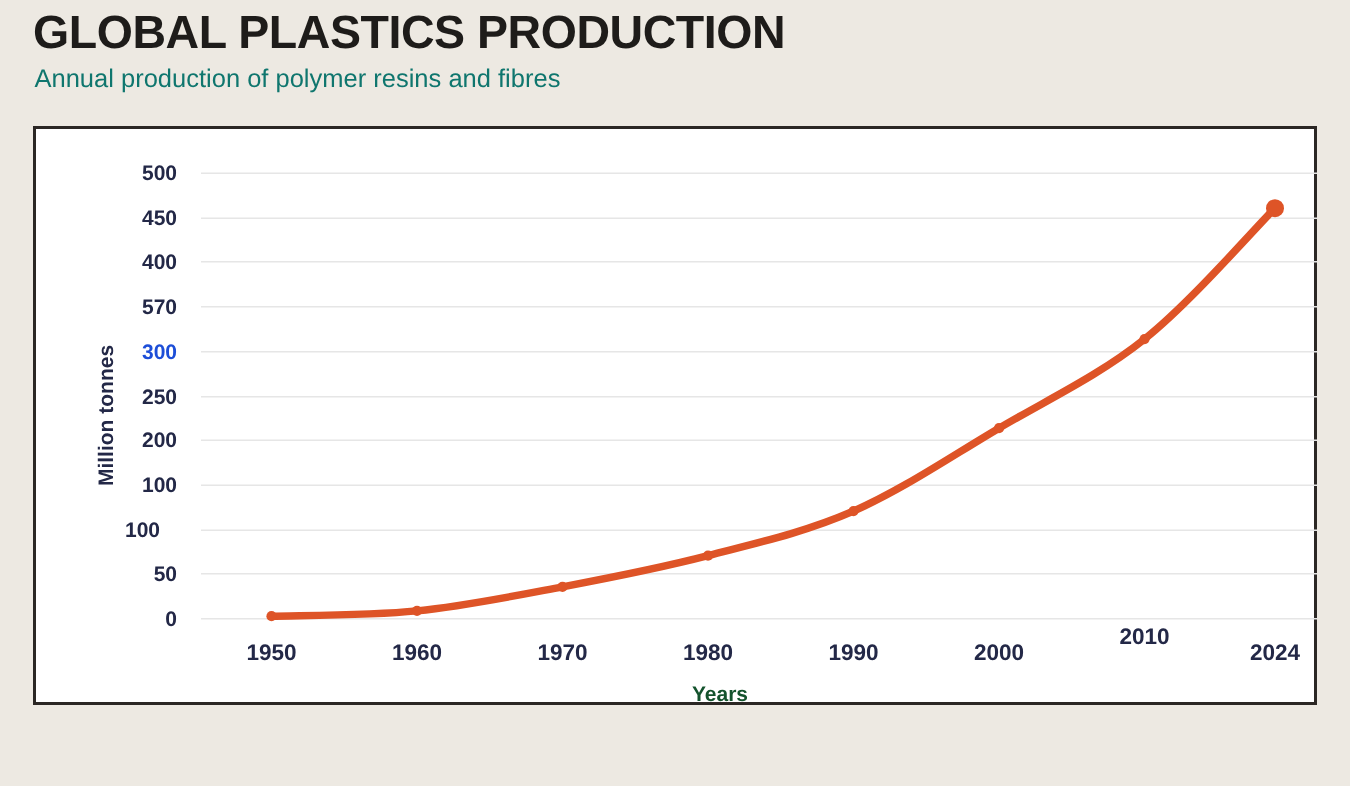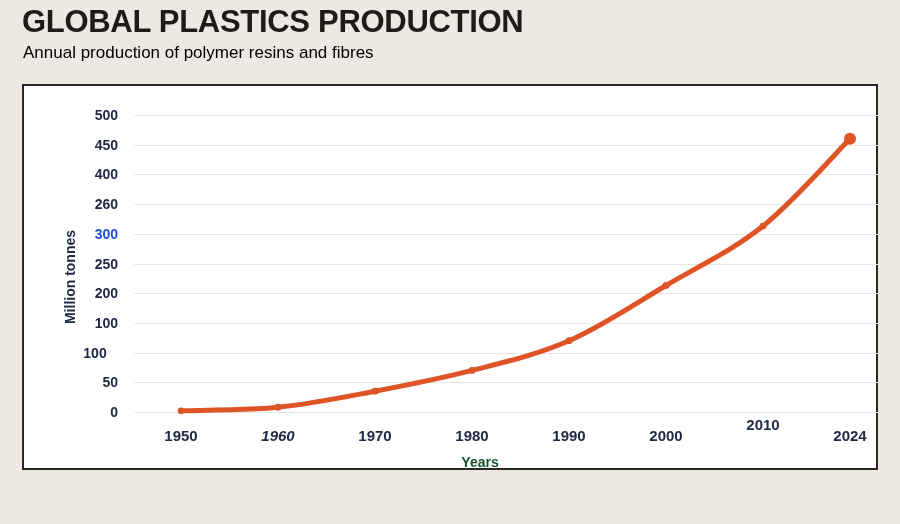--- a/index.html
+++ b/index.html
@@ -16,21 +16,21 @@
     position:absolute;left:22px;top:6px;
     font-size:31px;font-weight:bold;
     letter-spacing:-0.3px;
     color:#1E1C1A;
     line-height:1.05;
     white-space:nowrap;
   }
   .subtitle{
     position:absolute;left:23px;top:43px;
     font-size:17px;font-weight:normal;
-    color:#000000;
+    color:#0f766e;
     white-space:nowrap;
   }
 
   .panel{
     position:absolute;left:22px;top:84px;
     width:856px;height:386px;
     background:#FFFFFF;
     border:2px solid #2B2724;
     box-sizing:border-box;
   }
@@ -135,21 +135,21 @@
           <div class="ytick-wrap" style="top: 207.2px;">
             <div class="ytick" style="color: rgb(35, 40, 71);">200</div>
           </div>
           <div class="ytick-wrap" style="top: 177.5px;">
             <div class="ytick" style="color: rgb(35, 40, 71);">250</div>
           </div>
           <div class="ytick-wrap" style="top: 147.8px;">
             <div class="ytick" style="color: #1d4ed8;">300</div>
           </div>
           <div class="ytick-wrap" style="top: 118.1px;">
-            <div class="ytick" style="color: rgb(35, 40, 71);">260</div>
+            <div class="ytick" style="color: rgb(35, 40, 71);">570</div>
           </div>
           <div class="ytick-wrap" style="top: 88.4px;">
             <div class="ytick" style="color: rgb(35, 40, 71);">400</div>
           </div>
           <div class="ytick-wrap" style="top: 58.7px;">
             <div class="ytick" style="color: rgb(35, 40, 71);">450</div>
           </div>
           <div class="ytick-wrap" style="top: 29px;">
             <div class="ytick" style="color: rgb(35, 40, 71);">500</div>
           </div>
@@ -160,21 +160,21 @@
           <circle cx="254" cy="321.248" r="3.4" fill="#DE5427"></circle>
           <circle cx="351" cy="305.21" r="3.4" fill="#DE5427"></circle>
           <circle cx="448" cy="284.42" r="3.4" fill="#DE5427"></circle>
           <circle cx="545" cy="254.72" r="3.4" fill="#DE5427"></circle>
           <circle cx="642" cy="199.478" r="3.4" fill="#DE5427"></circle>
           <circle cx="739" cy="140.078" r="3.4" fill="#DE5427"></circle>
           <circle cx="826" cy="52.75999999999999" r="6" fill="#DE5427"></circle>
         </svg>
       <div id="xticks">
           <div class="xtick" style="left: 157px; top: 341px; color: rgb(35, 40, 71);">1950</div>
-          <div class="xtick" style="left: 254px; top: 341px; color: rgb(35, 40, 71); font-style: italic;">1960</div>
+          <div class="xtick" style="left: 254px; top: 341px; color: rgb(35, 40, 71);">1960</div>
           <div class="xtick" style="left: 351px; top: 341px; color: rgb(35, 40, 71);">1970</div>
           <div class="xtick" style="left: 448px; top: 341px; color: rgb(35, 40, 71);">1980</div>
           <div class="xtick" style="left: 545px; top: 341px; color: rgb(35, 40, 71);">1990</div>
           <div class="xtick" style="left: 642px; top: 341px; color: rgb(35, 40, 71);">2000</div>
           <div class="xtick" style="left: 739px; top: 330px; color: rgb(35, 40, 71);">2010</div>
           <div class="xtick" style="left: 826px; top: 341px; color: rgb(35, 40, 71);">2024</div>
         </div>
       <div class="xaxis-title" id="xaxis-title" style="left: 456px; top: 368px;">Years</div>
     </div>
   </div>

